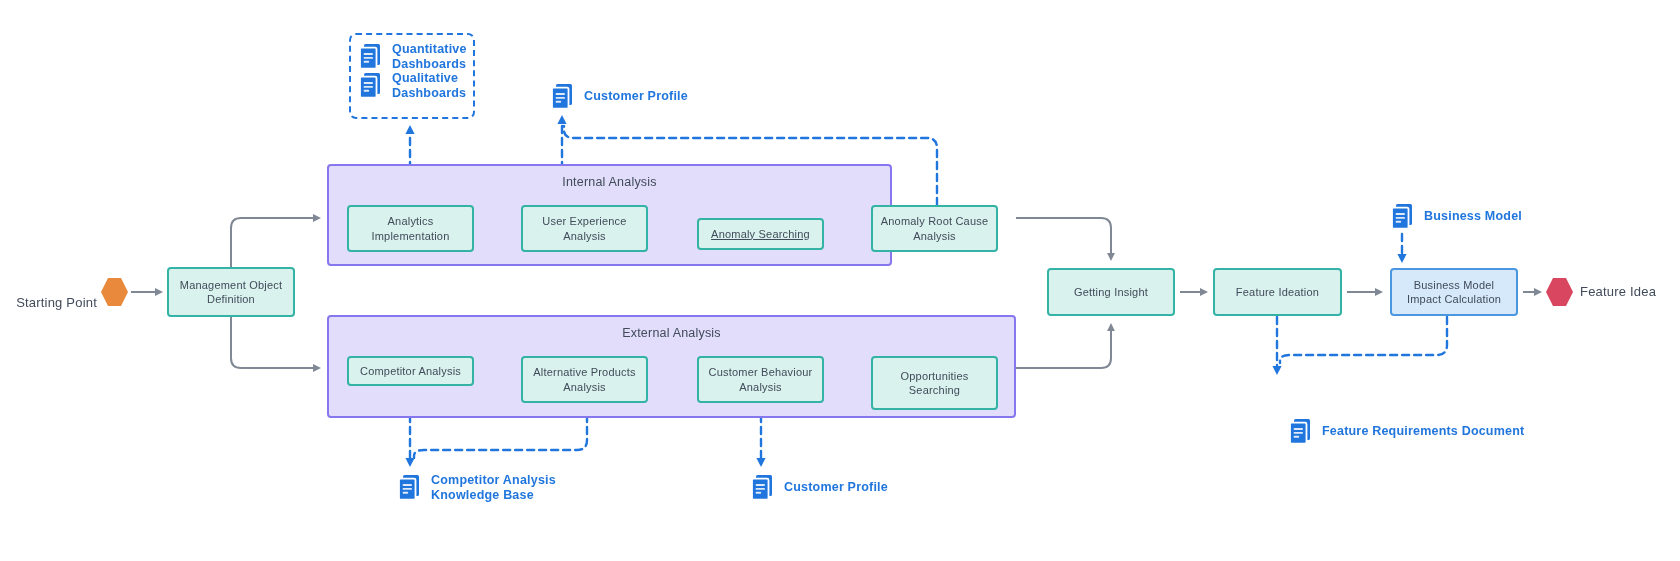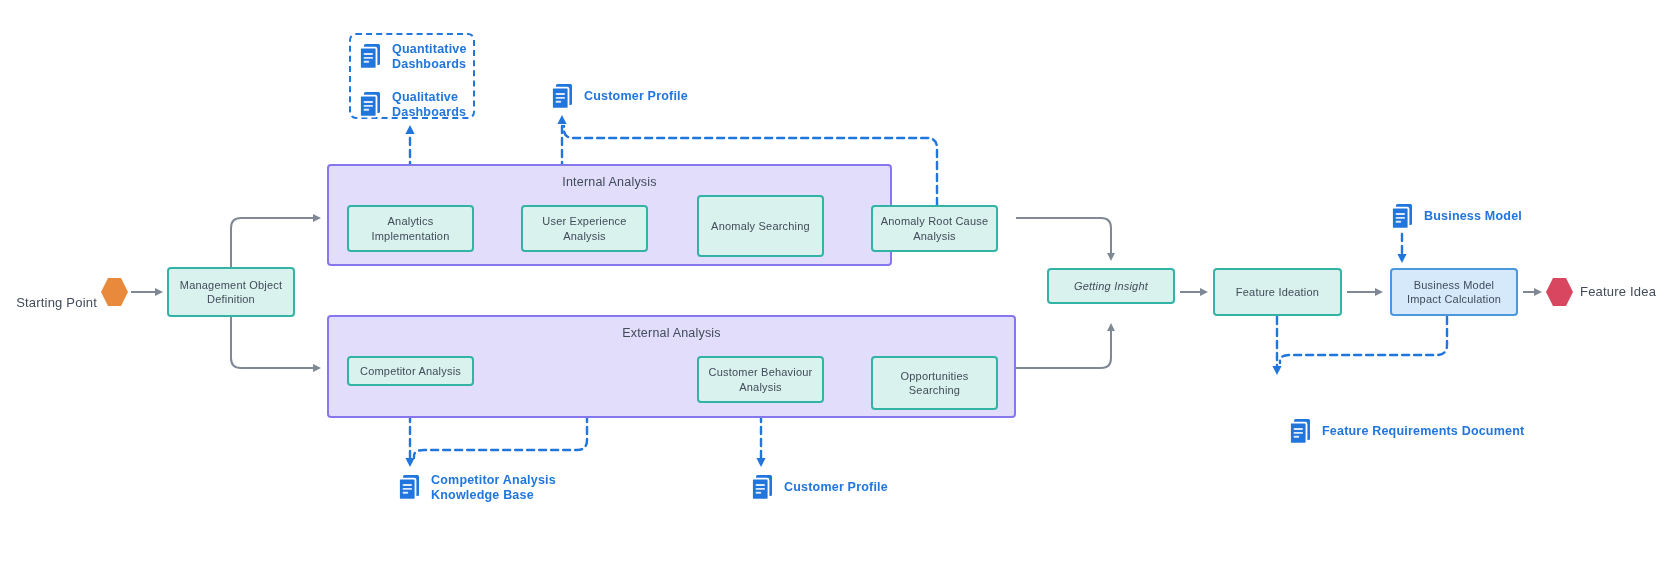--- a/index.html
+++ b/index.html
@@ -107,49 +107,50 @@
     <path class="edge-blue" d="M1447,317 V345 Q1447,355 1437,355 H1290 Q1280,355 1280,361 V363"></path>
   </svg>
 
   <div class="terminal-label" style="left:10px;top:296px;width:87px;text-align:right;">Starting Point</div>
   <div class="hex start" style="left:101px;top:278px;width:27px;height:28px;"></div>
 
   <div class="hex end" style="left:1546px;top:278px;width:27px;height:28px;"></div>
   <div class="terminal-label" style="left:1580px;top:285px;">Feature Idea</div>
 
   <div class="node mint" style="left:167px;top:267px;width:128px;height:50px;">Management Object Definition</div>
-  <div class="node mint" style="left:1047px;top:268px;width:128px;height:36px;font-style:italic;">Getting Insight</div>
+  <div class="node mint" style="left:1047px;top:268px;width:128px;height:48px;">Getting Insight</div>
   <div class="node bluebox" style="left:1390px;top:268px;width:128px;height:48px;">Business Model Impact Calculation</div>
   <div class="node mint" style="left:1213px;top:268px;width:129px;height:48px;">Feature Ideation</div>
 
   <div class="group" style="left:327px;top:164px;width:565px;height:102px;">
     <div class="group-label">Internal Analysis</div>
   </div>
   <div class="node mint" style="left:347px;top:205px;width:127px;height:47px;">Analytics Implementation</div>
   <div class="node mint" style="left:521px;top:205px;width:127px;height:47px;">User Experience Analysis</div>
-  <div class="node mint" style="left:697px;top:195px;width:127px;height:62px;">Anomaly Searching</div>
+  <div class="node mint" style="left:697px;top:218px;width:127px;height:32px;text-decoration:underline;">Anomaly Searching</div>
   <div class="node mint" style="left:871px;top:205px;width:127px;height:47px;">Anomaly Root Cause Analysis</div>
 
   <div class="group" style="left:327px;top:315px;width:689px;height:103px;">
     <div class="group-label">External Analysis</div>
   </div>
   <div class="node mint" style="left:347px;top:356px;width:127px;height:30px;">Competitor Analysis</div>
+  <div class="node mint" style="left:521px;top:356px;width:127px;height:47px;">Alternative Products Analysis</div>
   <div class="node mint" style="left:697px;top:356px;width:127px;height:47px;">Customer Behaviour Analysis</div>
   <div class="node mint" style="left:871px;top:356px;width:127px;height:54px;">Opportunities Searching</div>
 
   <div class="dashed-box" style="left:349px;top:33px;width:126px;height:86px;"></div>
 
   <div class="doc-item" style="left:359px;top:42px;">
     <svg class="doc-svg">
         <use href="#docicon"></use>
       </svg>
     <div class="doc-label wrap" style="width:82px;">Quantitative Dashboards</div>
   </div>
 
-  <div class="doc-item" style="left:359px;top:90px;">
+  <div class="doc-item" style="left:359px;top:71px;">
     <svg class="doc-svg">
         <use href="#docicon"></use>
       </svg>
     <div class="doc-label wrap" style="width:82px;">Qualitative Dashboards</div>
   </div>
 
   <div class="doc-item" style="left:551px;top:84px;">
     <svg class="doc-svg">
         <use href="#docicon"></use>
       </svg>

